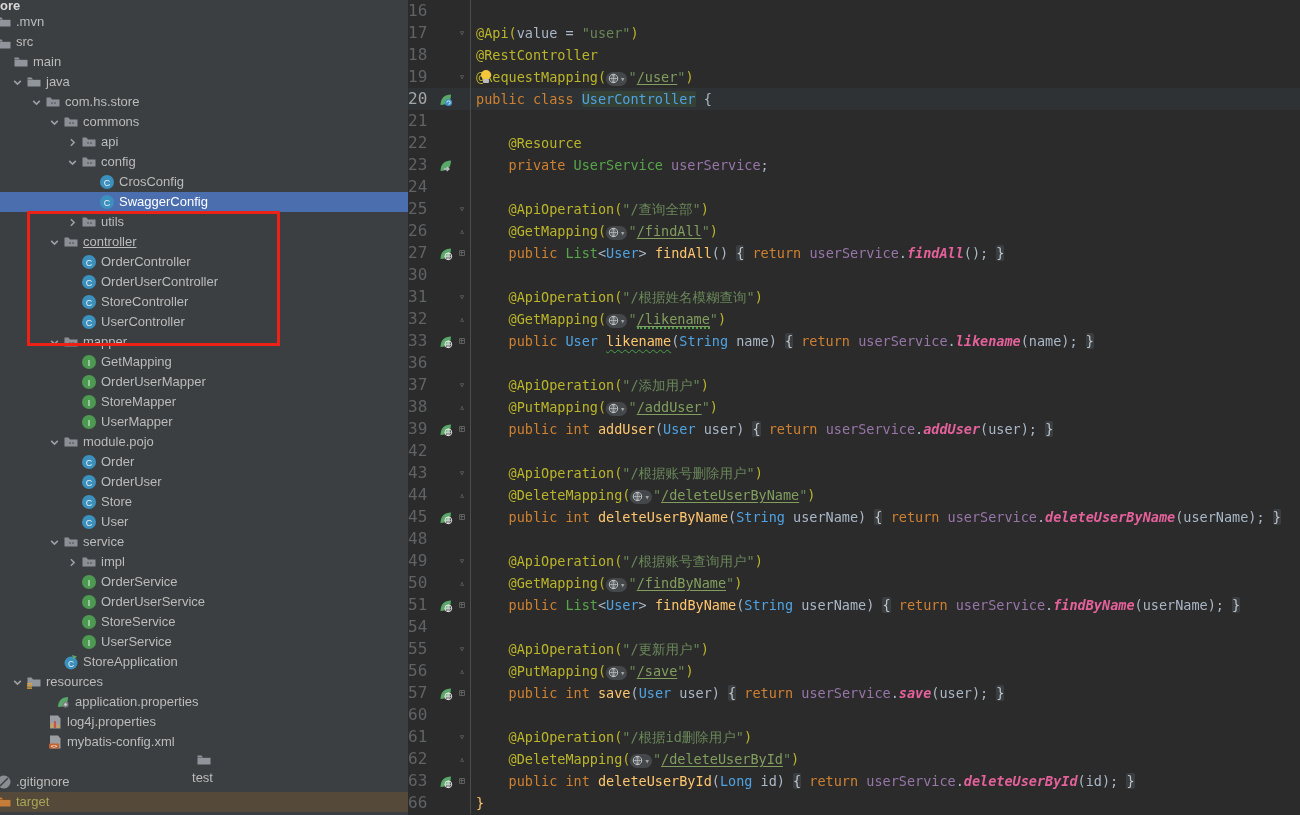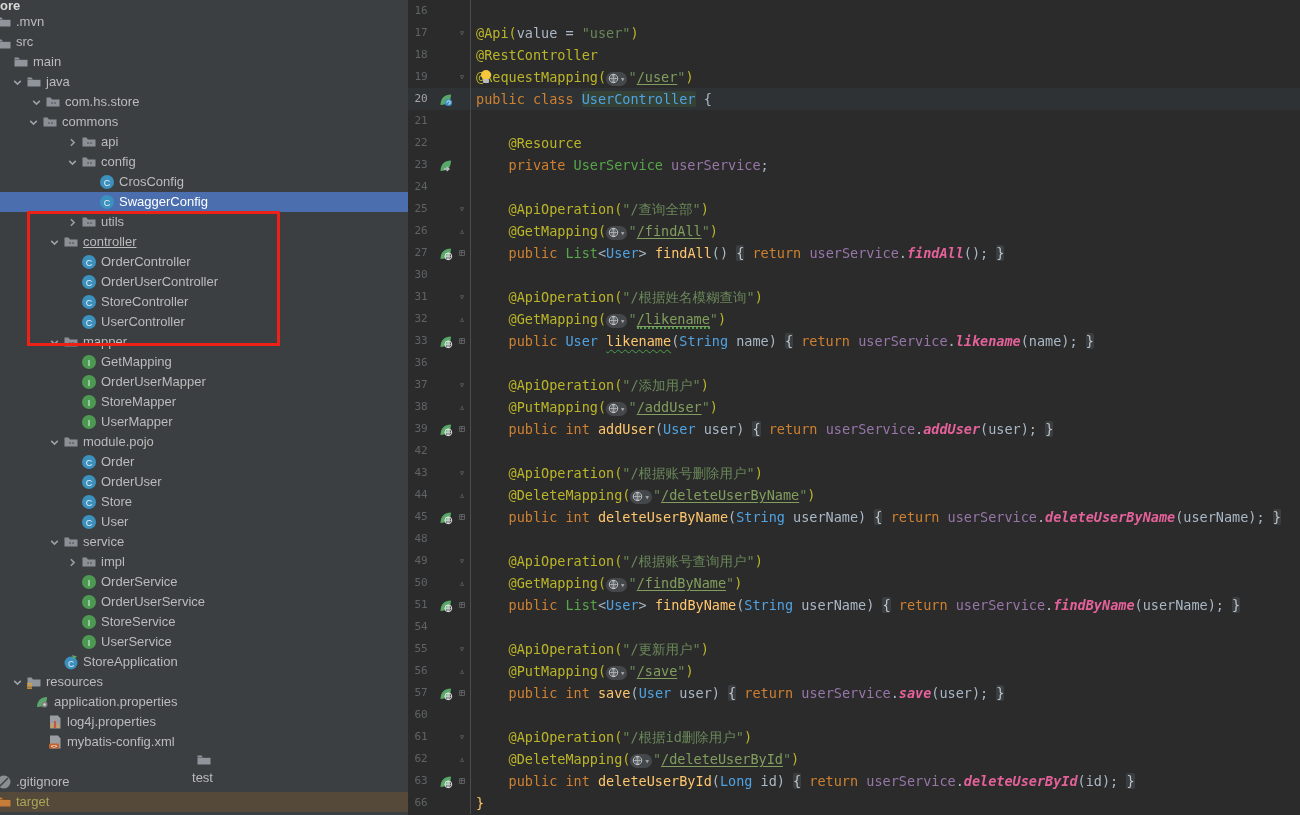--- a/index.html
+++ b/index.html
@@ -29,21 +29,21 @@
 
   
   #redbox{position:absolute;left:27px;top:211px;width:253px;height:135px;
     border:3px solid var(--red);z-index:6;pointer-events:none}
 
   
   #editor{position:absolute;left:408px;top:0;width:892px;height:815px;background:var(--editor-bg);
     font-family:"DejaVu Sans Mono","Liberation Mono",monospace;font-size:13.5px}
   .eline{position:relative;height:22px;line-height:22px;display:flex;white-space:pre}
   .eline.cur{background:#2F3234}
-  .gnum{width:28px;flex:none;text-align:center;color:var(--lnum);font-size:11px;
+  .gnum{width:28px;flex:none;text-align:left;color:var(--lnum);font-size:16px;
     padding-right:2px;cursor:pointer}
   .eline.cur .gnum{color:#A5A5A5}
   .gicon{width:18px;flex:none;display:flex;align-items:center;justify-content:center}
   .gfold{width:16px;flex:none;text-align:center;color:#6E7072;font-size:10px;cursor:pointer}
   .codeseg{flex:1;border-left:1px solid #4A4C4E;padding-left:5px;color:var(--txt);position:relative}
   .tk-kw{color:var(--kw)} .tk-ann{color:var(--ann)} .tk-anp{color:var(--ann)}
   .tk-str{color:var(--str)} .tk-cls{color:var(--clsb)}
   .tk-clshl{color:var(--clsb);background:#344134;border-radius:2px}
   .tk-itf{color:var(--itf)} .tk-mth{color:var(--mth)}
   .tk-mthw{color:var(--mth);text-decoration:underline wavy #4EA04E 1px;text-underline-offset:3px}
@@ -117,21 +117,21 @@
         </span>
         <span class="ticon">
           <svg width="16" height="16" viewBox="0 0 16 16" xmlns="http://www.w3.org/2000/svg">
             <path d="M1.5 3.5h4l1.5 2h7.5v7h-13z" fill="#8C9096"></path>
             <rect x="6" y="8" width="2" height="2" fill="#6A6E73"></rect>
             <rect x="9" y="8" width="2" height="2" fill="#6A6E73"></rect>
           </svg>
         </span>
         <span class="tlabel">com.hs.store</span>
       </div>
-      <div class="trow" style="padding-left: 25px;">
+      <div class="trow" style="padding-left: 46px;">
         <span class="tchev">
           <svg width="11" height="11" viewBox="0 0 10 10">
             <path d="M2 3.5 L5 6.5 L8 3.5" fill="none" stroke="#9DA0A8" stroke-width="1.4"></path>
           </svg>
         </span>
         <span class="ticon">
           <svg width="16" height="16" viewBox="0 0 16 16" xmlns="http://www.w3.org/2000/svg">
             <path d="M1.5 3.5h4l1.5 2h7.5v7h-13z" fill="#8C9096"></path>
             <rect x="6" y="8" width="2" height="2" fill="#6A6E73"></rect>
             <rect x="9" y="8" width="2" height="2" fill="#6A6E73"></rect>
@@ -440,21 +440,21 @@
         <span class="ticon">
           <svg width="16" height="16" viewBox="0 0 16 16">
             <path d="M1.5 3.5h4l1.5 2h7.5v7h-13z" fill="#90949B"></path>
             <rect x="1" y="9" width="5" height="1.4" fill="#D8A03E"></rect>
             <rect x="1" y="11.2" width="5" height="1.4" fill="#D8A03E"></rect>
             <rect x="1" y="13.4" width="5" height="1.4" fill="#D8A03E"></rect>
           </svg>
         </span>
         <span class="tlabel">resources</span>
       </div>
-      <div class="trow" style="padding-left: 33px;">
+      <div class="trow" style="padding-left: 54px;">
         <span class="ticon">
           <svg width="16" height="16" viewBox="0 0 16 16" xmlns="http://www.w3.org/2000/svg">
             <path d="M3 13 C3 7, 7 3, 13 3 C13 10, 10 13, 3 13 Z" fill="#59A869"></path>
             <circle cx="10.5" cy="10.5" r="3" fill="#7F8084"></circle>
             <circle cx="10.5" cy="10.5" r="1.2" fill="#D9D9D9"></circle>
           </svg>
         </span>
         <span class="tlabel">application.properties</span>
       </div>
       <div class="trow" style="padding-left: 46px;">

